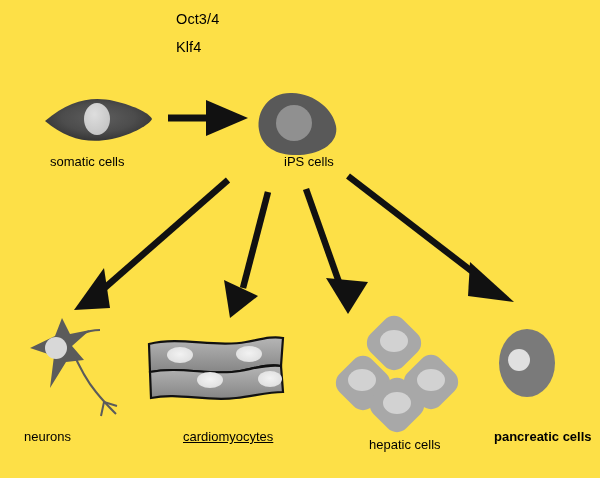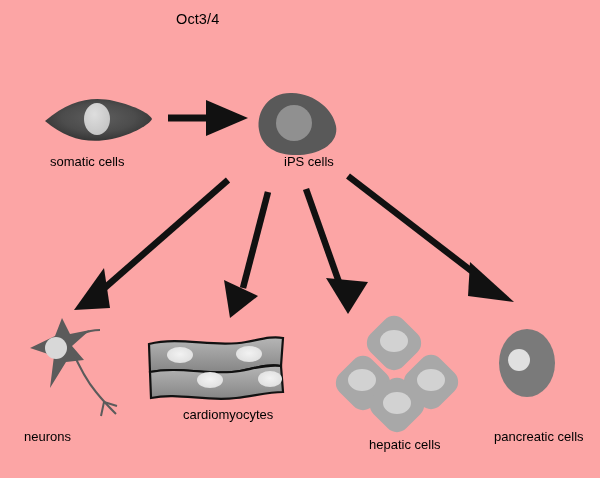--- a/index.html
+++ b/index.html
@@ -8,21 +8,21 @@
     padding: 0;
     background: #ffffff;
   }
   body {
     font-family: "Liberation Sans", sans-serif;
   }
   #diagram-root {
     position: relative;
     width: 600px;
     height: 478px;
-    background: #fca5a5;
+    background: #fde047;
     overflow: hidden;
   }
   #diagram-svg {
     position: absolute;
     top: 0;
     left: 0;
     width: 600px;
     height: 478px;
     display: block;
   }
@@ -161,27 +161,28 @@
     </g>
 
     <g>
       <ellipse cx="527" cy="363" rx="28" ry="34" fill="#7a7a7a"></ellipse>
       <circle cx="519" cy="360" r="11" fill="#e0e0e0"></circle>
     </g>
   </svg>
 
   <div id="factor-list">
     <span class="lbl factor">Oct3/4</span>
+    <span class="lbl factor">Klf4</span>
   </div>
 
   <span class="lbl cell-label" style="left:50px; top:155px;">somatic cells</span>
 
   <span class="lbl cell-label" style="left:284px; top:155px;">iPS cells</span>
 
   <span class="lbl cell-label" style="left:24px; top:430px;">neurons</span>
 
-  <span class="lbl cell-label" style="left:183px; top:408px;">cardiomyocytes</span>
+  <span class="lbl cell-label" style="left:183px; top:430px;text-decoration:underline;">cardiomyocytes</span>
 
   <span class="lbl cell-label" style="left:369px; top:430px;margin-top:8px;">hepatic cells</span>
 
-  <span class="lbl cell-label" style="left:494px; top:430px;">pancreatic cells</span>
+  <span class="lbl cell-label" style="left:494px; top:430px;font-weight:bold;">pancreatic cells</span>
 
 </div>
 
 </body></html>

